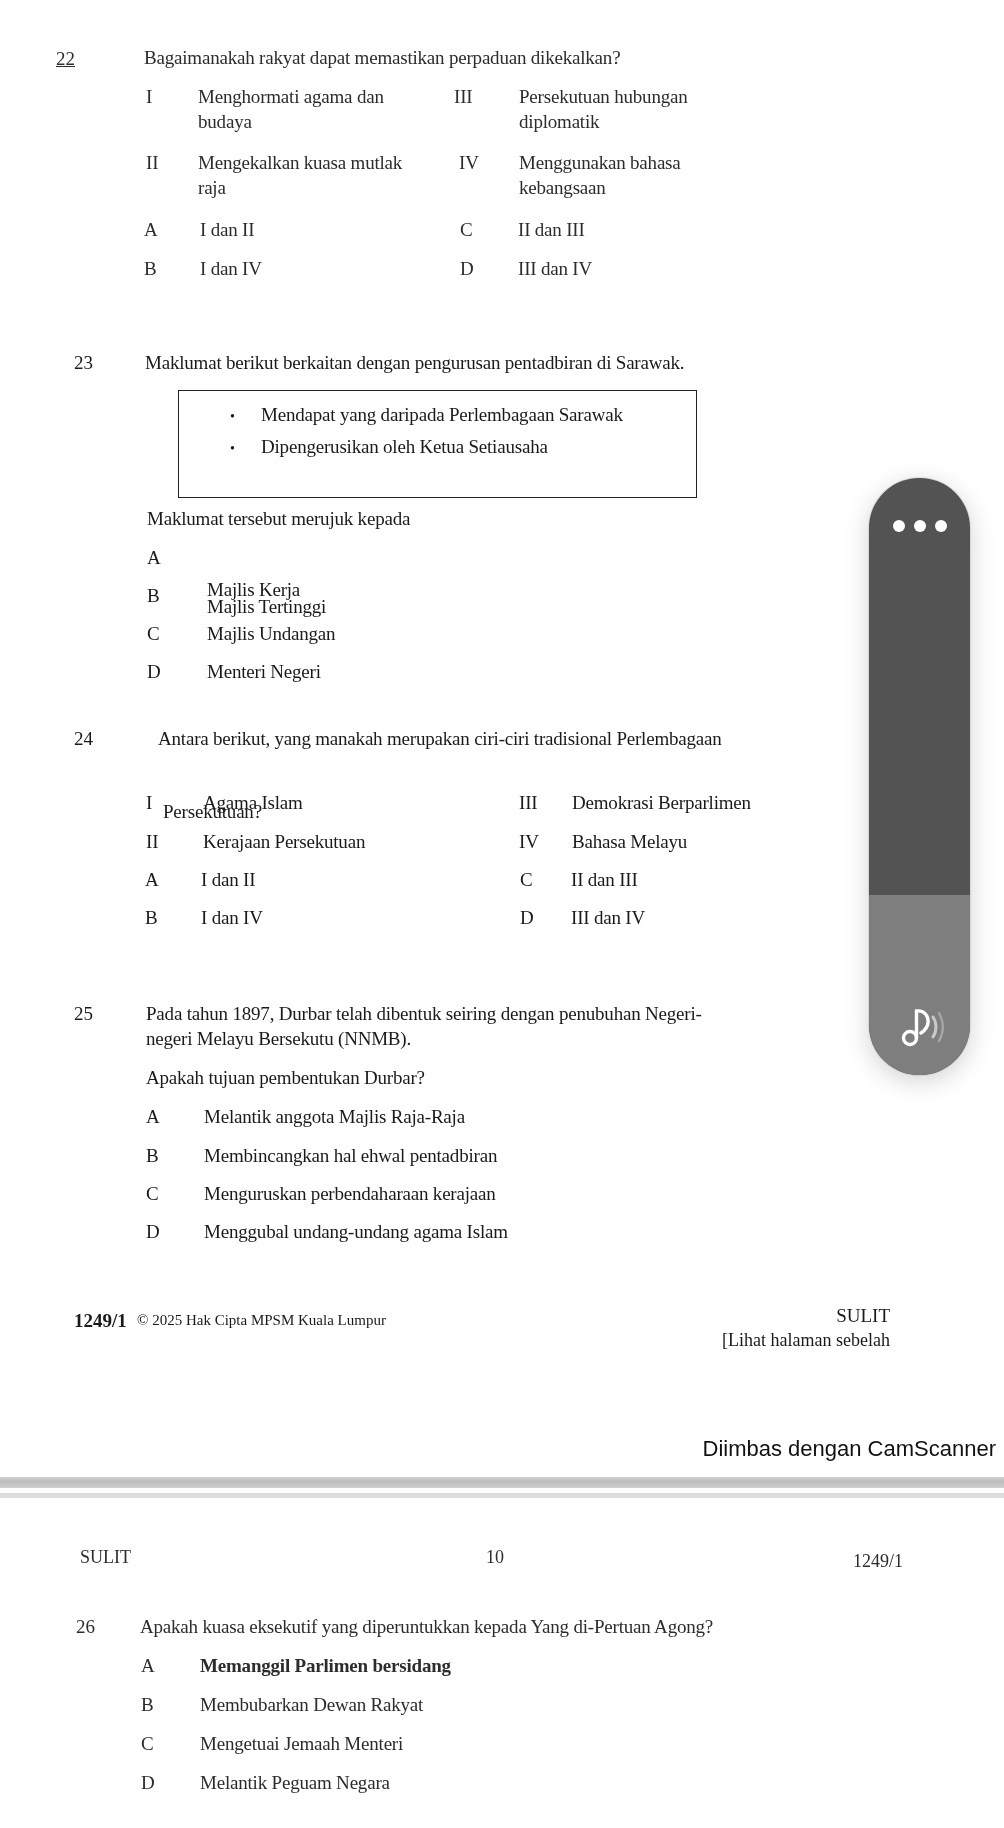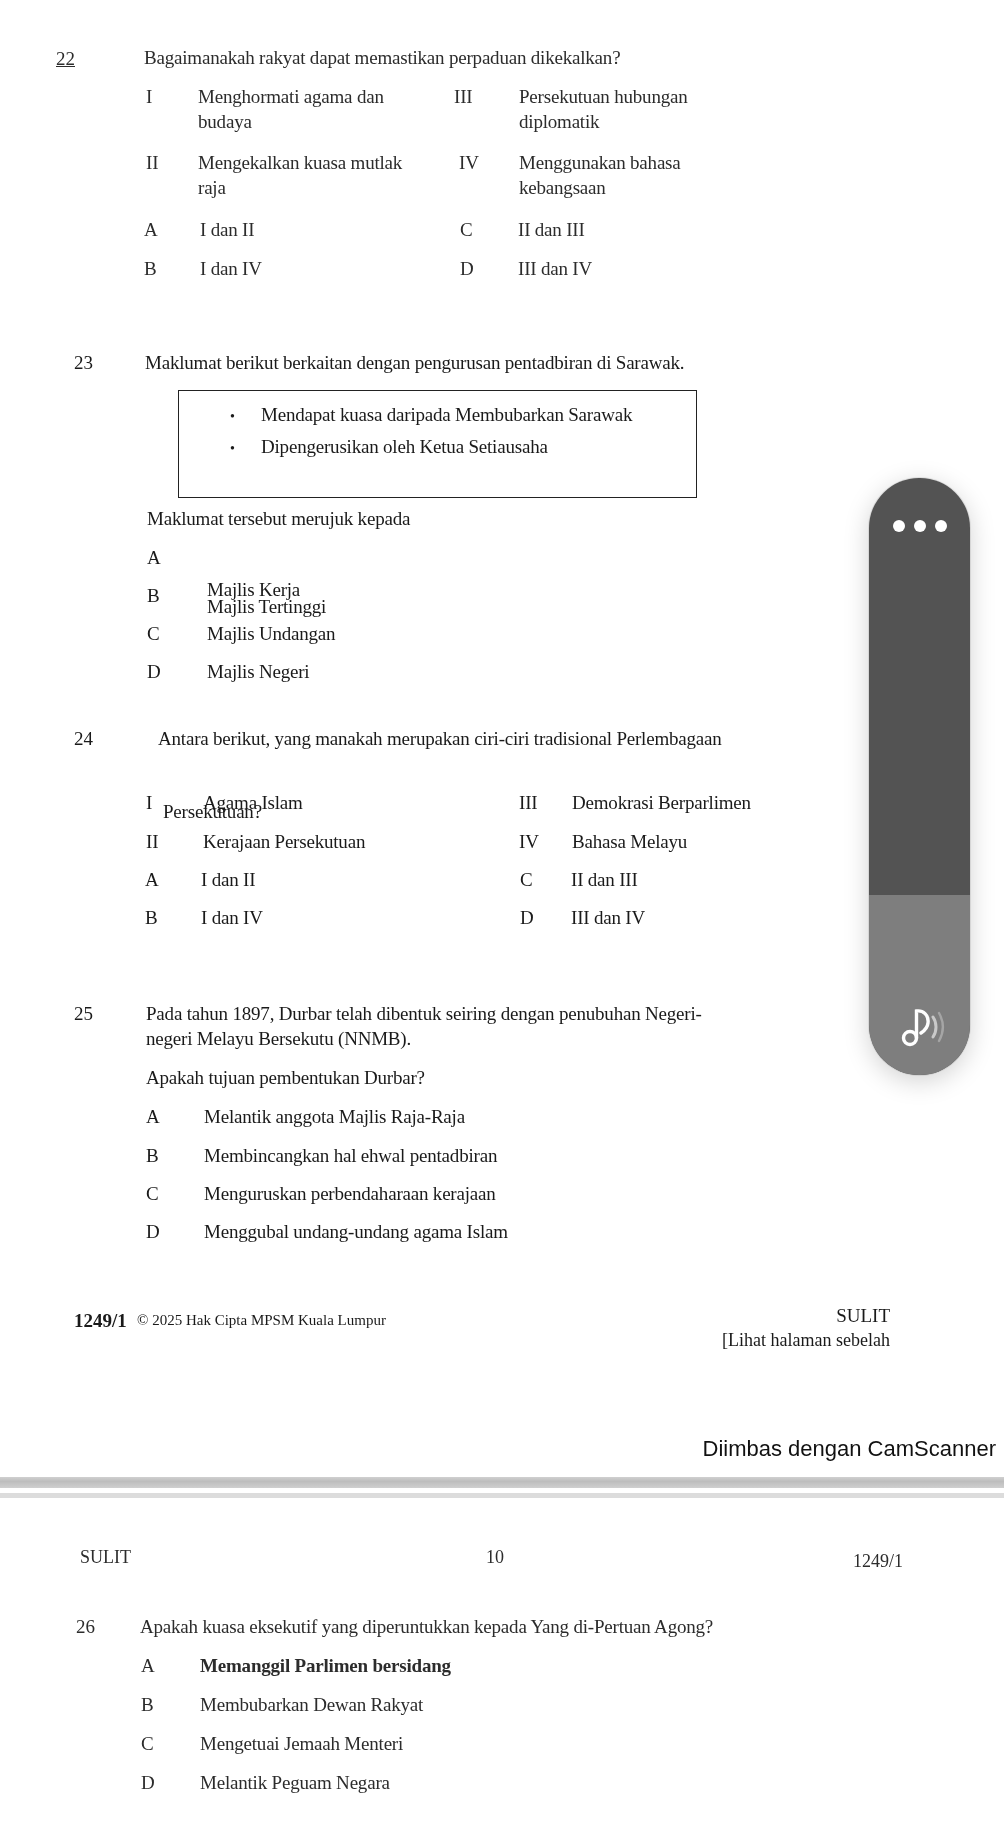--- a/index.html
+++ b/index.html
@@ -69,34 +69,34 @@
   <div class="abs q-text light" style="left:460px;top:258px;">D</div>
   <div class="abs q-text light" style="left:518px;top:258px;">III dan IV</div>
 </div>
 
 <div>
   <div class="abs qnum" style="left:74px;top:352px;">23</div>
   <div class="abs q-text" style="left:145px;top:352px;">Maklumat berikut berkaitan dengan pengurusan pentadbiran di Sarawak.</div>
 
   <div class="box23"></div>
   <div class="abs bullet" style="left:230px;top:409px;">•</div>
-  <div class="abs q-text" style="left:261px;top:404px;">Mendapat kuasa daripada Membubarkan Sarawak</div>
+  <div class="abs q-text" style="left:261px;top:404px;">Mendapat yang daripada Perlembagaan Sarawak</div>
   <div class="abs bullet" style="left:230px;top:441px;">•</div>
   <div class="abs q-text" style="left:261px;top:436px;">Dipengerusikan oleh Ketua Setiausaha</div>
 
   <div class="abs q-text" style="left:147px;top:508px;">Maklumat tersebut merujuk kepada</div>
 
   <div class="abs q-text" style="left:147px;top:547px;">A</div>
   <div class="abs q-text" style="left:207px;top:579px;">Majlis Kerja</div>
   <div class="abs q-text" style="left:147px;top:585px;">B</div>
   <div class="abs q-text" style="left:207px;top:585px;margin-top:11px;">Majlis Tertinggi</div>
   <div class="abs q-text" style="left:147px;top:623px;">C</div>
   <div class="abs q-text" style="left:207px;top:623px;">Majlis Undangan</div>
   <div class="abs q-text" style="left:147px;top:661px;">D</div>
-  <div class="abs q-text" style="left:207px;top:661px;">Majlis Negeri</div>
+  <div class="abs q-text" style="left:207px;top:661px;">Menteri Negeri</div>
 </div>
 
 <div>
   <div class="abs qnum" style="left:74px;top:728px;">24</div>
   <div class="abs q-text" style="left:158px;top:728px;">Antara berikut, yang manakah merupakan ciri-ciri tradisional Perlembagaan</div>
   <div class="abs q-text" style="left:163px;top:753px;margin-top:48px;">Persekutuan?</div>
 
   <div class="abs q-text" style="left:146px;top:792px;">I</div>
   <div class="abs q-text" style="left:203px;top:792px;">Agama Islam</div>
   <div class="abs q-text" style="left:146px;top:831px;">II</div>

